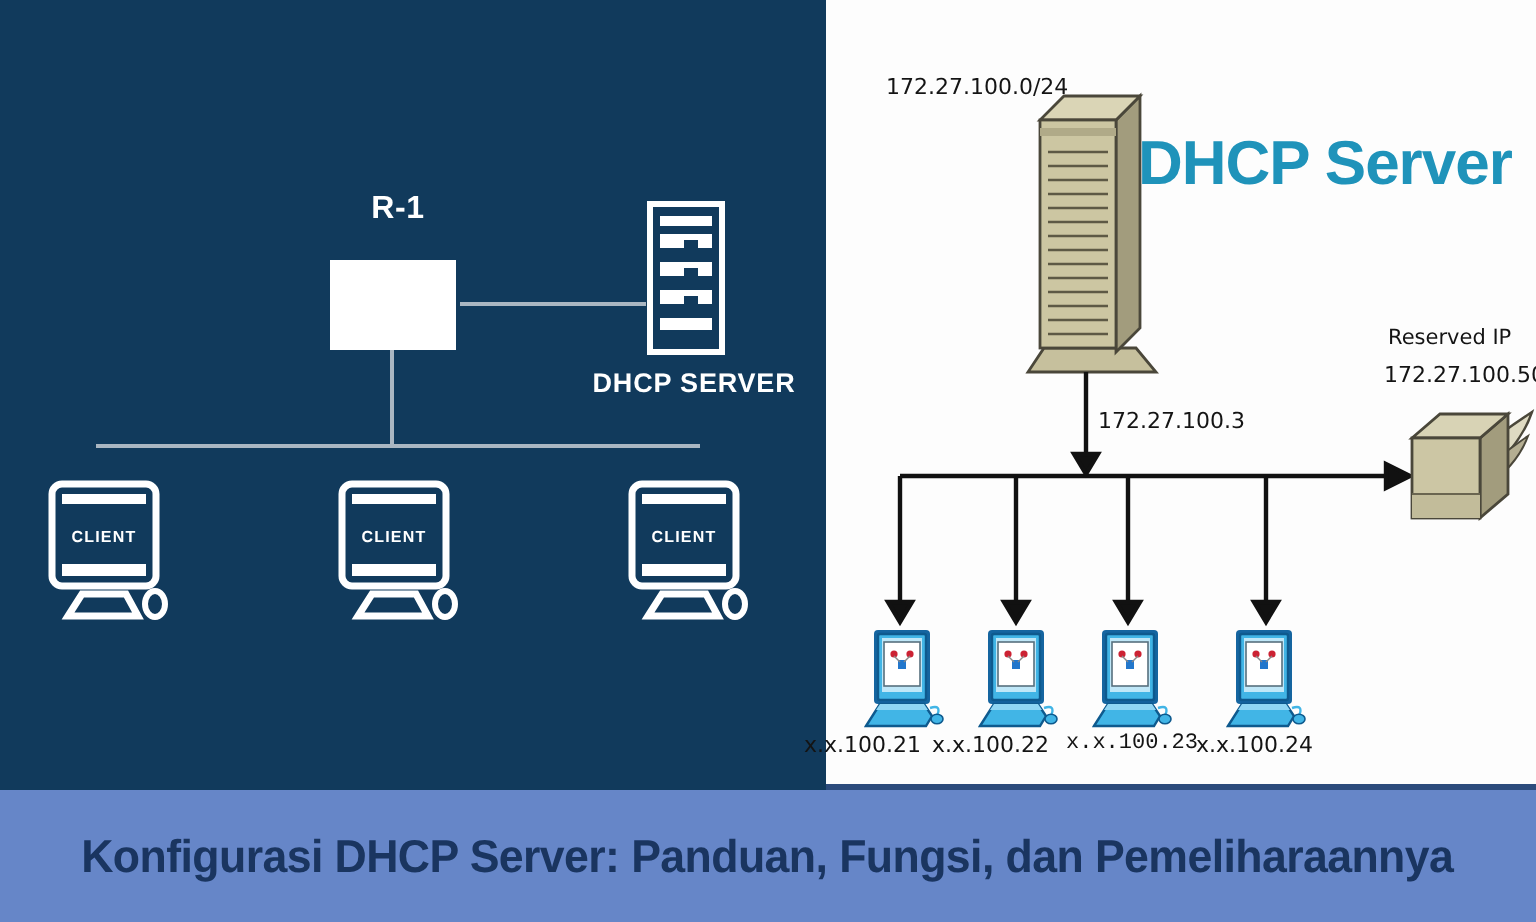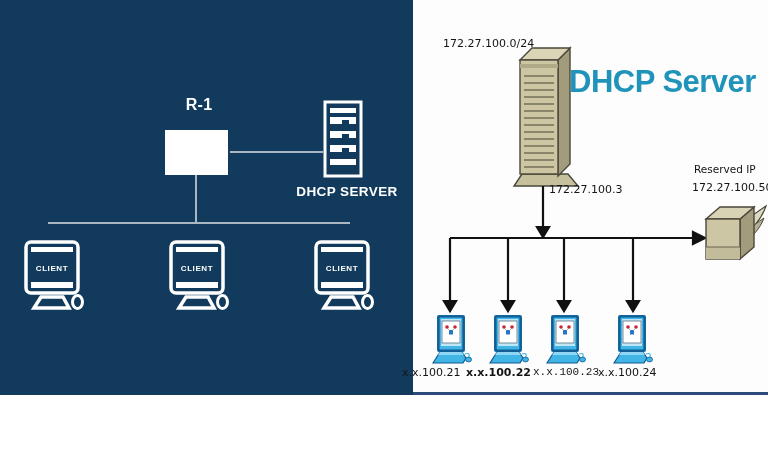--- a/index.html
+++ b/index.html
@@ -55,29 +55,29 @@
     font-family:"DejaVu Sans",sans-serif;font-size:11px;color:#141414;
     white-space:nowrap;
   }
   .network-label{left:30px;top:37px;}
   .tower-icon{left:97px;top:38px;}
   .dhcp-title{
     left:156px;top:64px;width:200px;
     color:var(--accent-teal);font-size:31px;font-weight:700;
     letter-spacing:-0.5px;white-space:nowrap;
   }
-  .server-ip-label{left:136px;top:183px;}
+  .server-ip-label{left:136px;top:204px;}
   .reserved-label{left:281px;top:163px;width:70px;text-align:left;font-size:10.5px;}
   .reserved-ip{left:279px;top:181px;width:74px;text-align:center;}
   .reserved-box-icon{left:287px;top:197px;}
   .links-svg{left:0;top:0;}
   .pc-icon{top:314px;}
   .pc-1{left:19px;} .pc-2{left:76px;} .pc-3{left:133px;} .pc-4{left:200px;}
   .pc-label{top:366px;width:70px;text-align:left;}
-  .pcl-1{left:-11px;} .pcl-2{left:53px;font-weight:bold;} .pcl-3{left:120px;font-family:Liberation Mono, monospace;} .pcl-4{left:185px;}
+  .pcl-1{left:-11px;} .pcl-2{left:53px;} .pcl-3{left:120px;font-family:Liberation Mono, monospace;} .pcl-4{left:185px;}
   
   .banner{
     position:absolute;left:0;top:395px;width:768px;height:66px;
     background:var(--banner-bg);
     display:flex;align-items:center;justify-content:center;
   }
   .banner-title{
     color:var(--banner-text);font-size:23px;font-weight:700;
     letter-spacing:-0.3px;white-space:nowrap;
     transform:scaleX(.97);transform-origin:center;
@@ -273,14 +273,17 @@
       <path d="M33,40 Q39,38 36.5,44" fill="none" stroke="#41b5e6" stroke-width="1.2"></path>
       <ellipse cx="36.5" cy="45.5" rx="3" ry="2.4" fill="#41b5e6" stroke="#0e5a8e" stroke-width="0.8"></ellipse>
     </svg>
 
     <div class="abs small-label pc-label pcl-1">x.x.100.21</div>
     <div class="abs small-label pc-label pcl-2">x.x.100.22</div>
     <div class="abs small-label pc-label pcl-3">x.x.100.23</div>
     <div class="abs small-label pc-label pcl-4">x.x.100.24</div>
   </div>
 
+  <div class="banner">
+    <div class="banner-title">Konfigurasi DHCP Server: Panduan, Fungsi, dan Pemeliharaannya</div>
+  </div>
 
 </div>
 
 </body></html>

